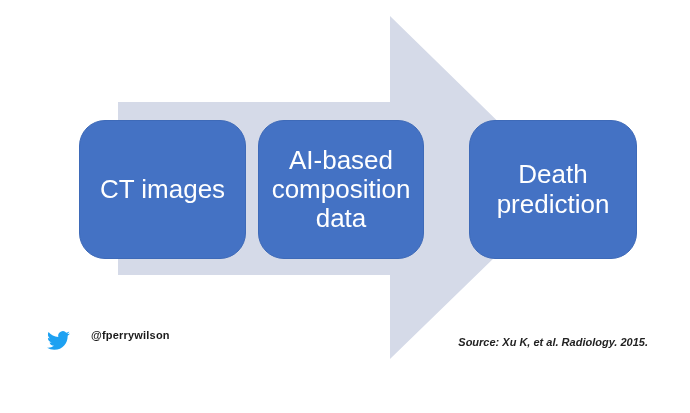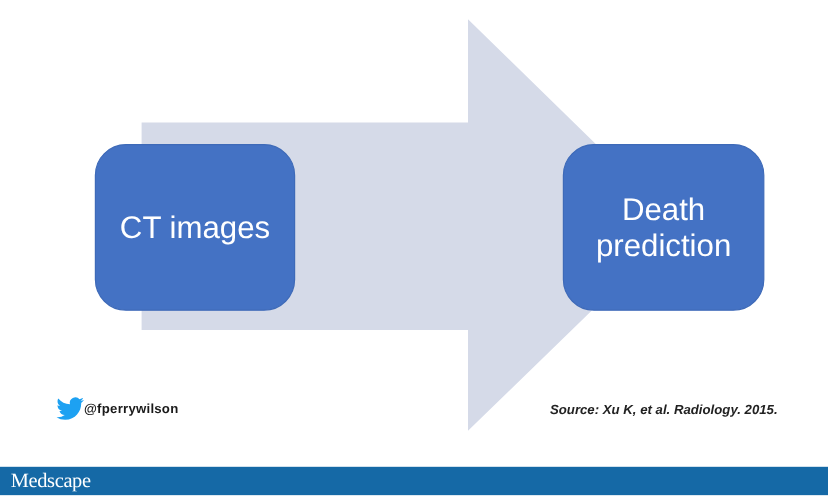--- a/index.html
+++ b/index.html
@@ -34,22 +34,22 @@
     padding: 4px 8px;
   }
   .box1 { left: 79px;  width: 167px; }
   .box2 { left: 258px; width: 166px; }
   .box3 { left: 437px; width: 168px; margin-left: 32px; }
   .twitter-row {
     position: absolute;
     left: 47px;
     top: 329px;
     display: flex;
-    align-items: center;
-    gap: 0;
+    align-items: flex-start;
+    gap: 21px;
   }
   .twitter-bird { width: 23px; height: 23px; display: block; }
   .twitter-handle {
     font-size: 11px;
     font-weight: 600;
     color: #1a1a1a;
     letter-spacing: 0.2px;
   }
   .source-citation {
     position: absolute;
@@ -84,31 +84,31 @@
 <div class="slide">
 
   <svg class="arrow-svg" viewBox="0 0 690 413" xmlns="http://www.w3.org/2000/svg" aria-hidden="true">
     <polygon points="118,102 390,102 390,16 566,188 390,359 390,275 118,275" fill="#D5DAE8"></polygon>
   </svg>
 
   <div class="step-box box1">
     <span>CT images</span>
   </div>
 
+  <div class="step-box box2">
+    <span>AI-based composition data</span>
+  </div>
 
   <div class="step-box box3">
     <span>Death prediction</span>
   </div>
 
   <div class="twitter-row">
     <svg class="twitter-bird" viewBox="0 0 24 24" xmlns="http://www.w3.org/2000/svg" aria-hidden="true">
       <path fill="#1DA1F2" d="M23.953 4.57a10 10 0 01-2.825.775 4.958 4.958 0 002.163-2.723c-.951.555-2.005.959-3.127 1.184a4.92 4.92 0 00-8.384 4.482C7.69 8.095 4.067 6.13 1.64 3.162a4.822 4.822 0 00-.666 2.475c0 1.71.87 3.213 2.188 4.096a4.904 4.904 0 01-2.228-.616v.06a4.923 4.923 0 003.946 4.827 4.996 4.996 0 01-2.212.085 4.936 4.936 0 004.604 3.417 9.867 9.867 0 01-6.102 2.105c-.39 0-.779-.023-1.17-.067a13.995 13.995 0 007.557 2.209c9.053 0 13.998-7.496 13.998-13.985 0-.21 0-.42-.015-.63A9.935 9.935 0 0024 4.59z"></path>
     </svg>
     <span class="twitter-handle">@fperrywilson</span>
   </div>
 
   <div class="source-citation">Source: Xu K, et al. Radiology. 2015.</div>
 
-  <div class="footer-bar">
-    <span class="brand">Medscape</span>
-  </div>
 
 </div>
 
 </body></html>

